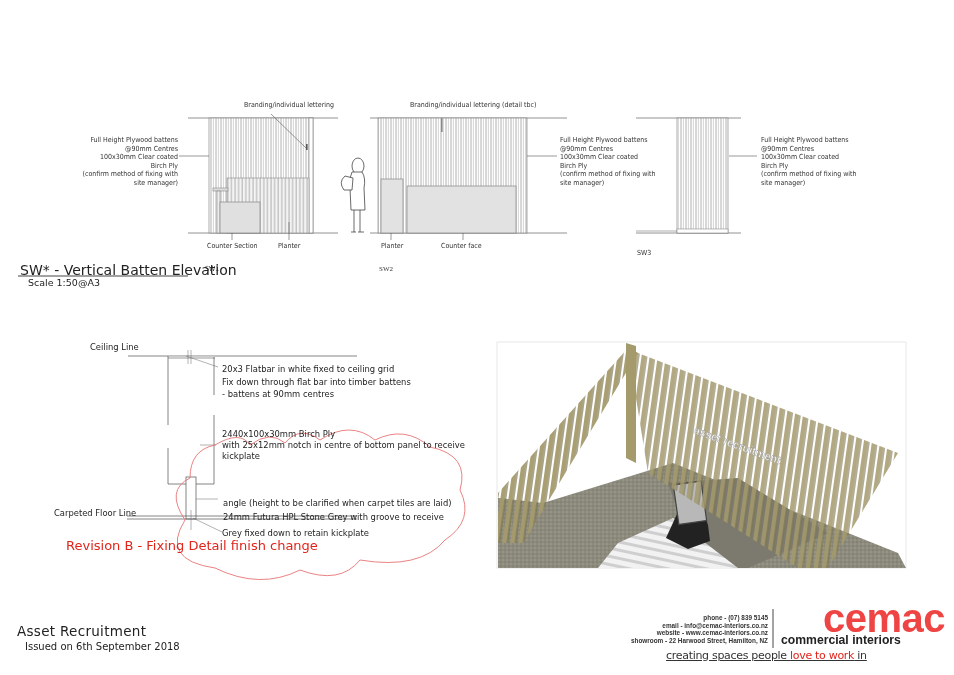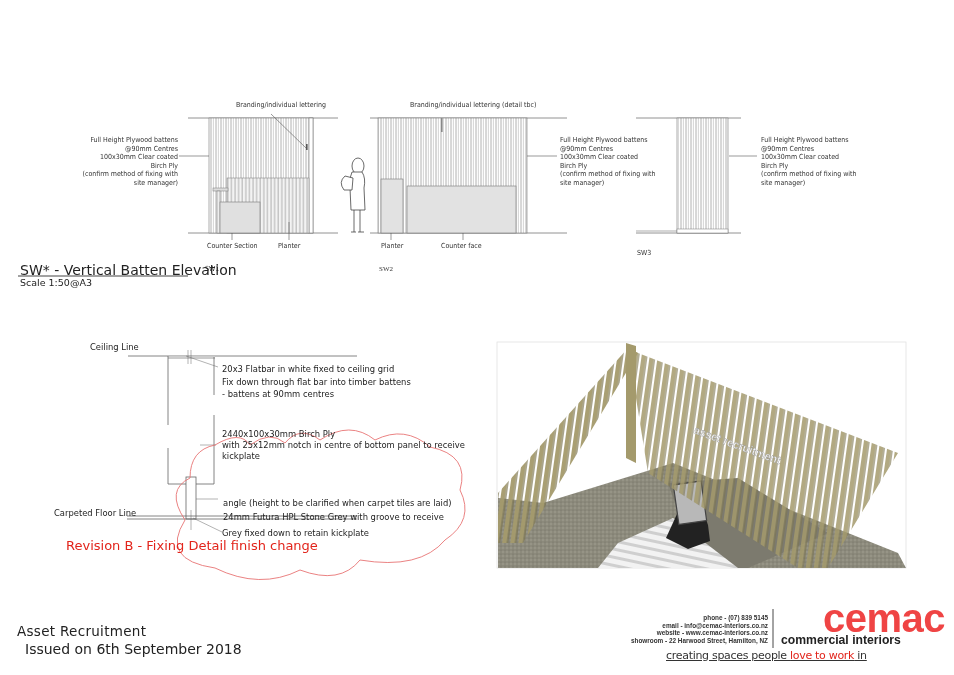--- a/index.html
+++ b/index.html
@@ -2,25 +2,25 @@
 <html><head>
 <meta charset="utf-8">
 <style>
   html,body{margin:0;padding:0;background:#fff;}
   body{width:954px;height:675px;position:relative;overflow:hidden;font-family:"DejaVu Sans",sans-serif;color:#222;}
   .abs{position:absolute;}
   .t{position:absolute;font-size:7px;line-height:8.6px;color:#333;white-space:nowrap;font-family:"DejaVu Sans Condensed","DejaVu Sans",sans-serif;}
   .right{text-align:right;}
   svg{position:absolute;left:0;top:0;}
   .title{font-size:14px;color:#222;text-align:center;}
-  .scale{font-size:9.5px;color:#222;}
+  .scale{font-size:9.5px;color:#222;margin-left:8px;}
   .det{font-size:8.4px;line-height:12px;color:#222;}
   .red{color:#e2241b;}
   .proj{font-size:13.5px;color:#222;letter-spacing:0.3px;}
-  .issued{font-size:14px;color:#222;padding-left:8px;}
+  .issued{font-size:10px;color:#222;padding-left:8px;}
   .contact{font-size:6.4px;font-weight:bold;line-height:7.6px;color:#333;text-align:right;font-family:"Liberation Sans",sans-serif;}
   .logo{font-family:"Liberation Sans",sans-serif;font-weight:bold;}
   .tag{font-family:"DejaVu Sans",sans-serif;font-size:11px;color:#333;letter-spacing:-0.3px;text-decoration:underline;}
 </style>
 </head>
 <body>
 
 <svg width="954" height="675">
   <defs>
     <pattern id="batt" width="5" height="10" patternUnits="userSpaceOnUse">
@@ -133,21 +133,21 @@
     <polygon points="120,200 175,175 240,225 100,225" fill="url(#stripes)"></polygon>
     <path d="M185 158 L200 152 L210 182 L212 198 L190 206 L168 195 Z" fill="#222"></path>
     <rect x="178" y="140" width="28" height="40" fill="#b8b8b8" stroke="#444" stroke-width="1.2" transform="rotate(-8 190 160)"></rect>
     <polygon points="0,150 130,5 140,10 25,200 0,200" fill="url(#slats)" opacity="0.95"></polygon>
     <polygon points="130,5 140,10 400,110 330,225 300,225 150,130" fill="url(#slats)" opacity="0.85"></polygon>
     <polygon points="128,0 138,3 138,120 128,115" fill="#a49a6c"></polygon>
     <text x="195" y="90" font-family="Liberation Sans, sans-serif" font-size="11" font-weight="bold" fill="#f4f4f4" stroke="#888" stroke-width="0.3" transform="rotate(20 195 90)">asset recruitment</text>
   </svg>
 </div>
 
-<div class="t" style="left:236px;top:101px;">Branding/individual lettering</div>
+<div class="t" style="left:244px;top:101px;">Branding/individual lettering</div>
 <div class="t right" style="left:60px;top:136px;width:118px;">
   <div>Full Height Plywood battens</div>
   <div>@90mm Centres</div>
   <div>100x30mm Clear coated</div>
   <div>Birch Ply</div>
   <div>(confirm method of fixing with</div>
   <div>site manager)</div>
 </div>
 <div class="t" style="left:207px;top:242px;">Counter Section</div>
 <div class="t" style="left:278px;top:242px;">Planter</div>

